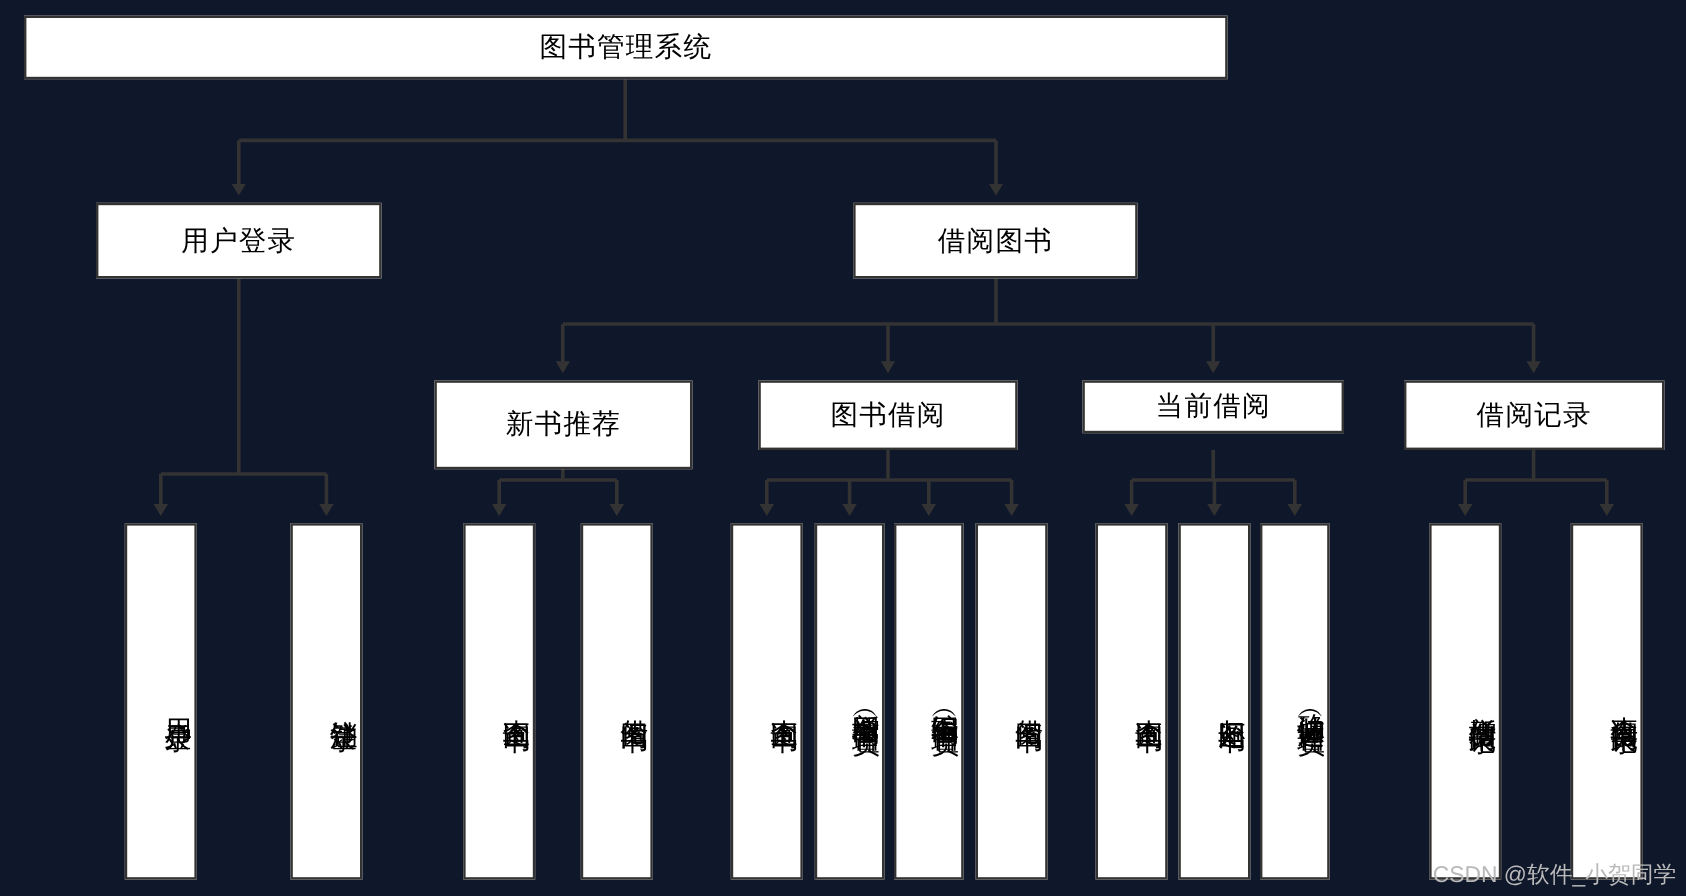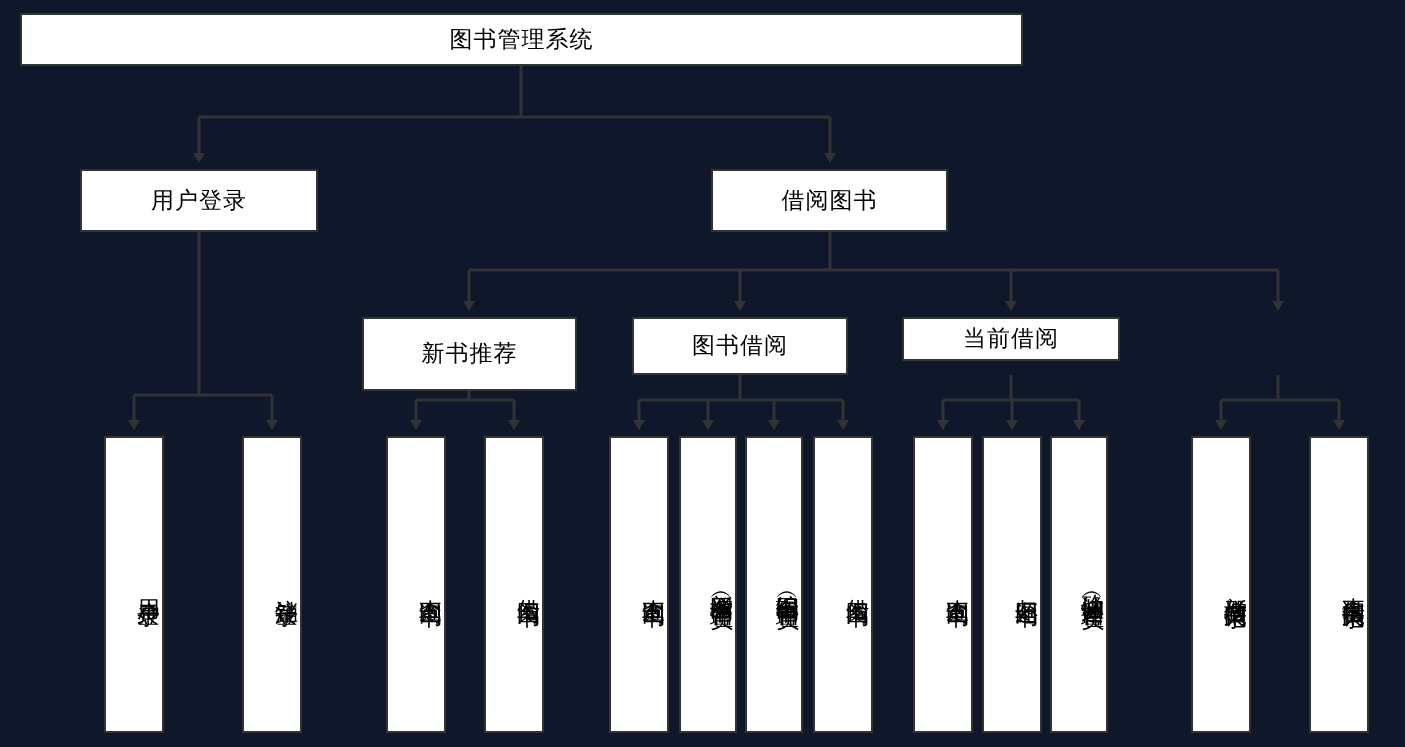--- a/index.html
+++ b/index.html
@@ -123,20 +123,21 @@
   </svg>
 
   <div class="node h" style="left: 20px; top: 13px; width: 1003px; height: 53px;">图书管理系统</div>
 
   <div class="node h" style="left: 80px; top: 169px; width: 238px; height: 63px;">用户登录</div>
   <div class="node h" style="left: 711px; top: 169px; width: 237px; height: 63px;">借阅图书</div>
 
   <div class="node h" style="left: 362px; top: 317px; width: 215px; height: 74px;">新书推荐</div>
   <div class="node h" style="left: 632px; top: 317px; width: 216px; height: 58px;">图书借阅</div>
   <div class="node h" style="left: 902px; top: 317px; width: 218px; height: 44px;">当前借阅</div>
+  <div class="node h" style="left: 1170px; top: 317px; width: 217px; height: 58px;">借阅记录</div>
 
   <div class="node v" style="left: 104px; top: 436px; width: 60px; height: 297px;">
       <span>用户登录</span>
     </div>
   <div class="node v" style="left: 242px; top: 436px; width: 60px; height: 297px;">
       <span>注销登录</span>
     </div>
   <div class="node v" style="left: 386px; top: 436px; width: 60px; height: 297px;">
       <span>查询图书</span>
     </div>
@@ -164,14 +165,15 @@
   <div class="node v" style="left: 1050px; top: 436px; width: 58px; height: 297px;">
       <span>确认归还（管理员）</span>
     </div>
   <div class="node v" style="left: 1191px; top: 436px; width: 60px; height: 297px;">
       <span>新增借阅记录</span>
     </div>
   <div class="node v" style="left: 1309px; top: 436px; width: 60px; height: 297px;">
       <span>查询借阅记录</span>
     </div>
 
+  <div class="watermark" style="left:1194px; top:716px;">CSDN @软件_小贺同学</div>
 
 </div>
 
 </body></html>

